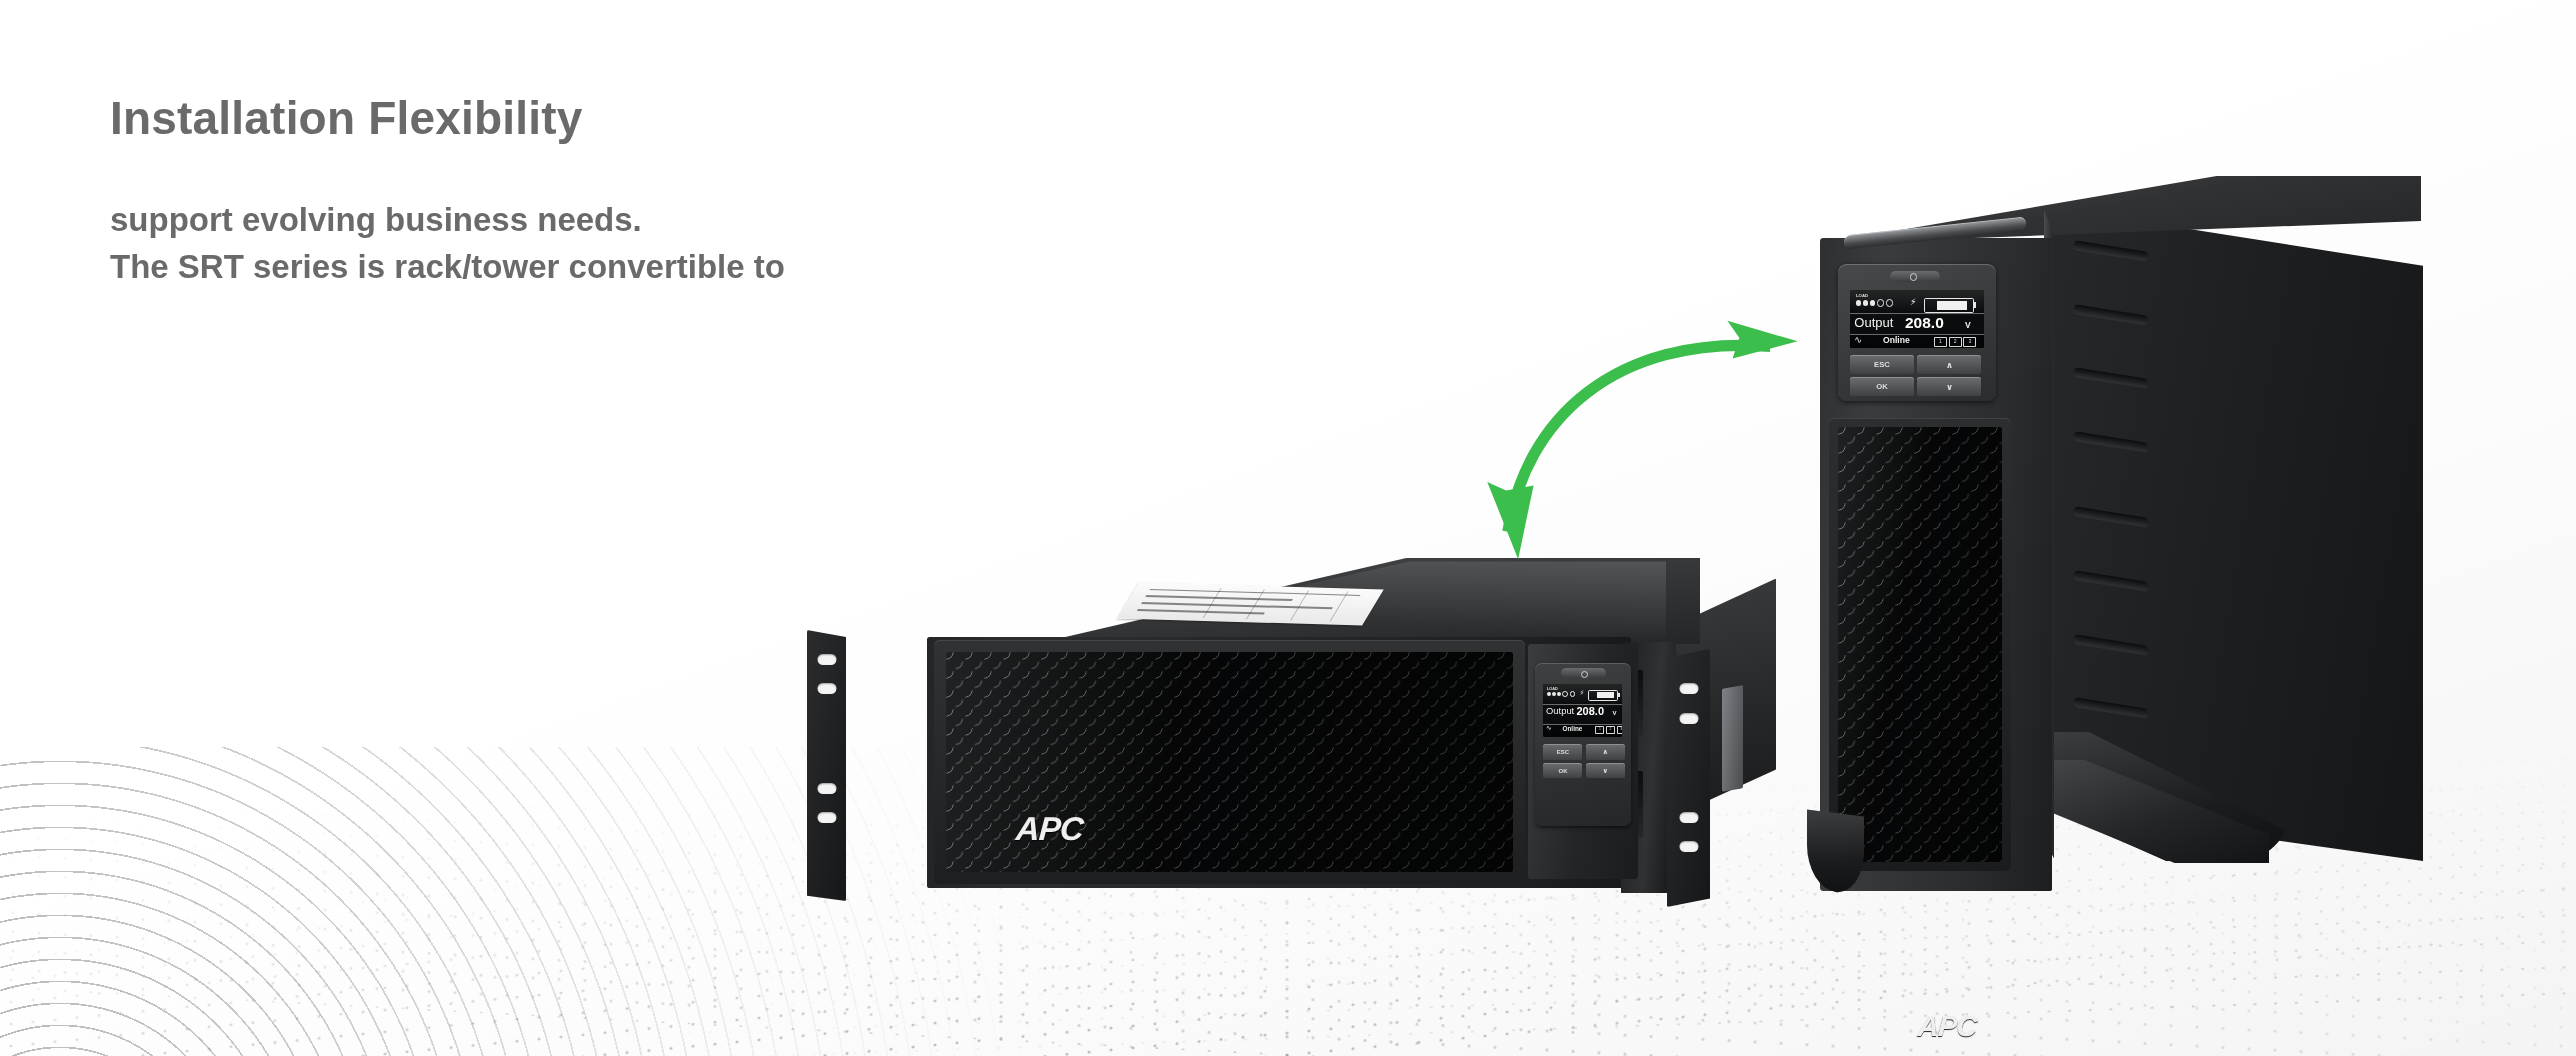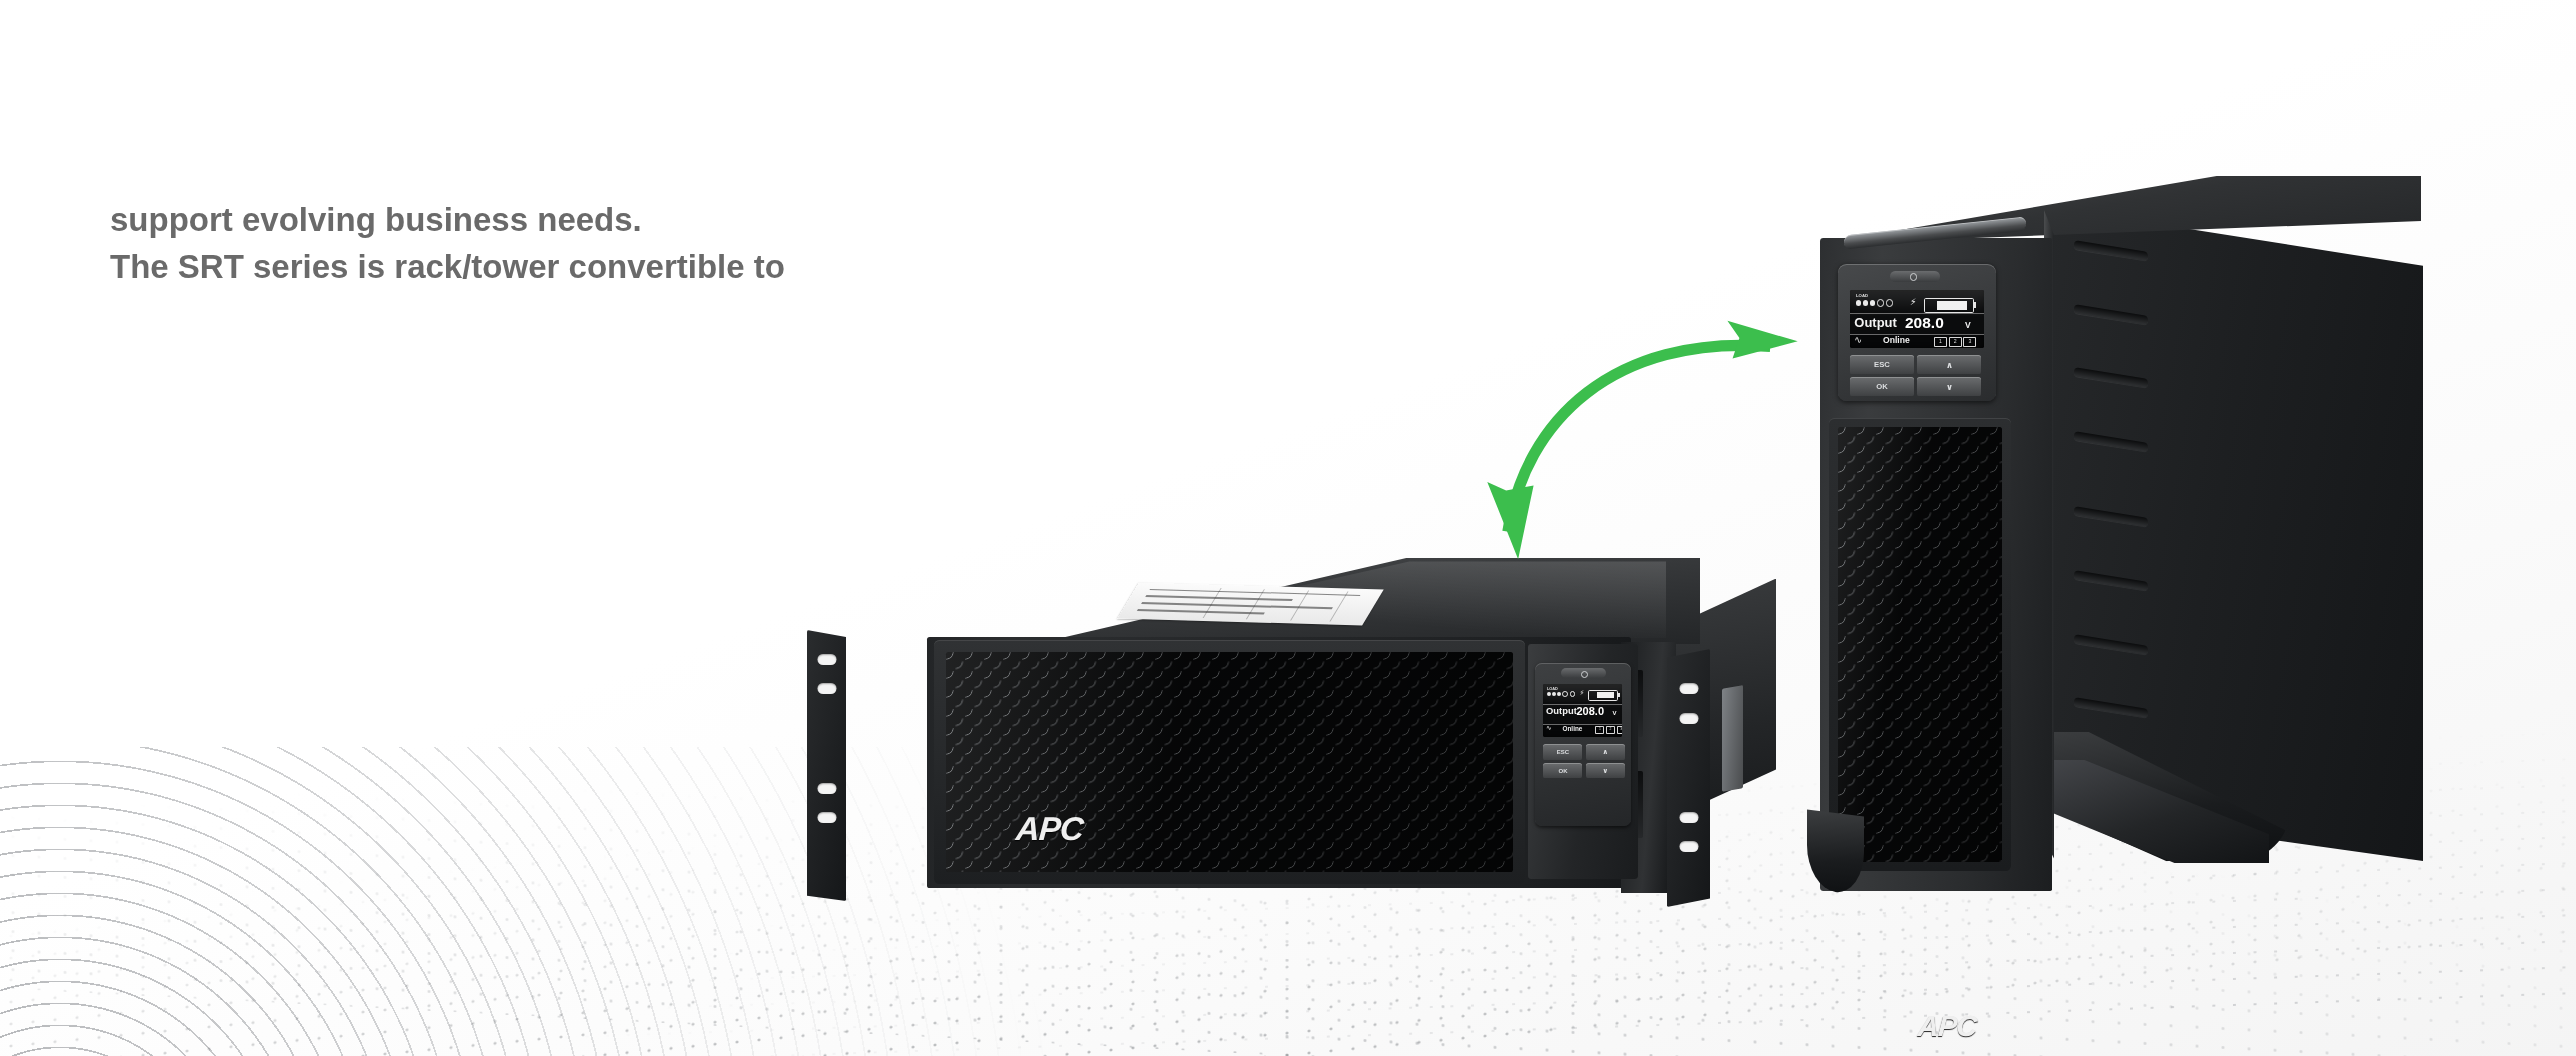--- a/index.html
+++ b/index.html
@@ -113,21 +113,21 @@
   .lcd-loadword{position:absolute;font-weight:bold;color:#dcdcdc;}
   .lcd-dots{position:absolute;display:flex;align-items:center;}
   .lcd-dots i{display:block;border-radius:50%;background:#e8e8e8;}
   .lcd-dots i.hollow{background:transparent;border-style:solid;border-color:#e8e8e8;}
   .bolt{position:absolute;color:#e8e8e8;font-weight:bold;}
   .batt{position:absolute;border:1.2px solid #e6e6e6;border-radius:1.7px;}
   .batt .fill{position:absolute;left:26%;top:16%;width:62%;height:68%;background:#f0f0f0;}
   .batt .cap{position:absolute;right:-2.6px;top:28%;width:1.7px;height:44%;background:#e6e6e6;}
   .lcd-band{position:absolute;left:0;background:#0b0c0d;width:100%;
     border-top:0.9px solid rgba(220,220,220,.45);border-bottom:0.9px solid rgba(220,220,220,.45);}
-  .lcd-out{position:absolute;color:#f2f2f2;font-weight:bold;}
+  .lcd-out{position:absolute;color:#f2f2f2;font-weight:normal;}
   .lcd-val{position:absolute;color:#ffffff;font-weight:bold;}
   .lcd-unit{position:absolute;color:#f2f2f2;font-weight:bold;}
   .lcd-online{position:absolute;color:#f0f0f0;font-weight:bold;}
   .lcd-sine{position:absolute;color:#eee;}
   .lcd-outlets{position:absolute;display:flex;gap:1.7px;}
   .lcd-outlets span{display:block;border:0.9px solid #d8d8d8;border-radius:0.9px;color:#ddd;
     text-align:center;}
   .lcd-gloss{position:absolute;left:0;top:0;width:100%;height:46%;
     background:linear-gradient(180deg,rgba(255,255,255,.13),rgba(255,255,255,0));}
 
@@ -200,20 +200,21 @@
 
 <div id="stage">
 
   <div class="dots-wrap">
     <div class="dotlayer dotA"></div>
     <div class="dotlayer dotB"></div>
     <div class="dotlayer dotC"></div>
     <div class="swoosh"></div>
   </div>
 
+  <div class="headline">Installation Flexibility</div>
   <div class="subcopy">
     <span class="l">support evolving business needs.</span>
     <span class="l">The SRT series is rack/tower convertible to</span>
   </div>
 
   <div class="rack">
 
     <div class="ear ear-l">
       <div class="hole" style="top:24px"></div>
       <div class="hole" style="top:53px"></div>

